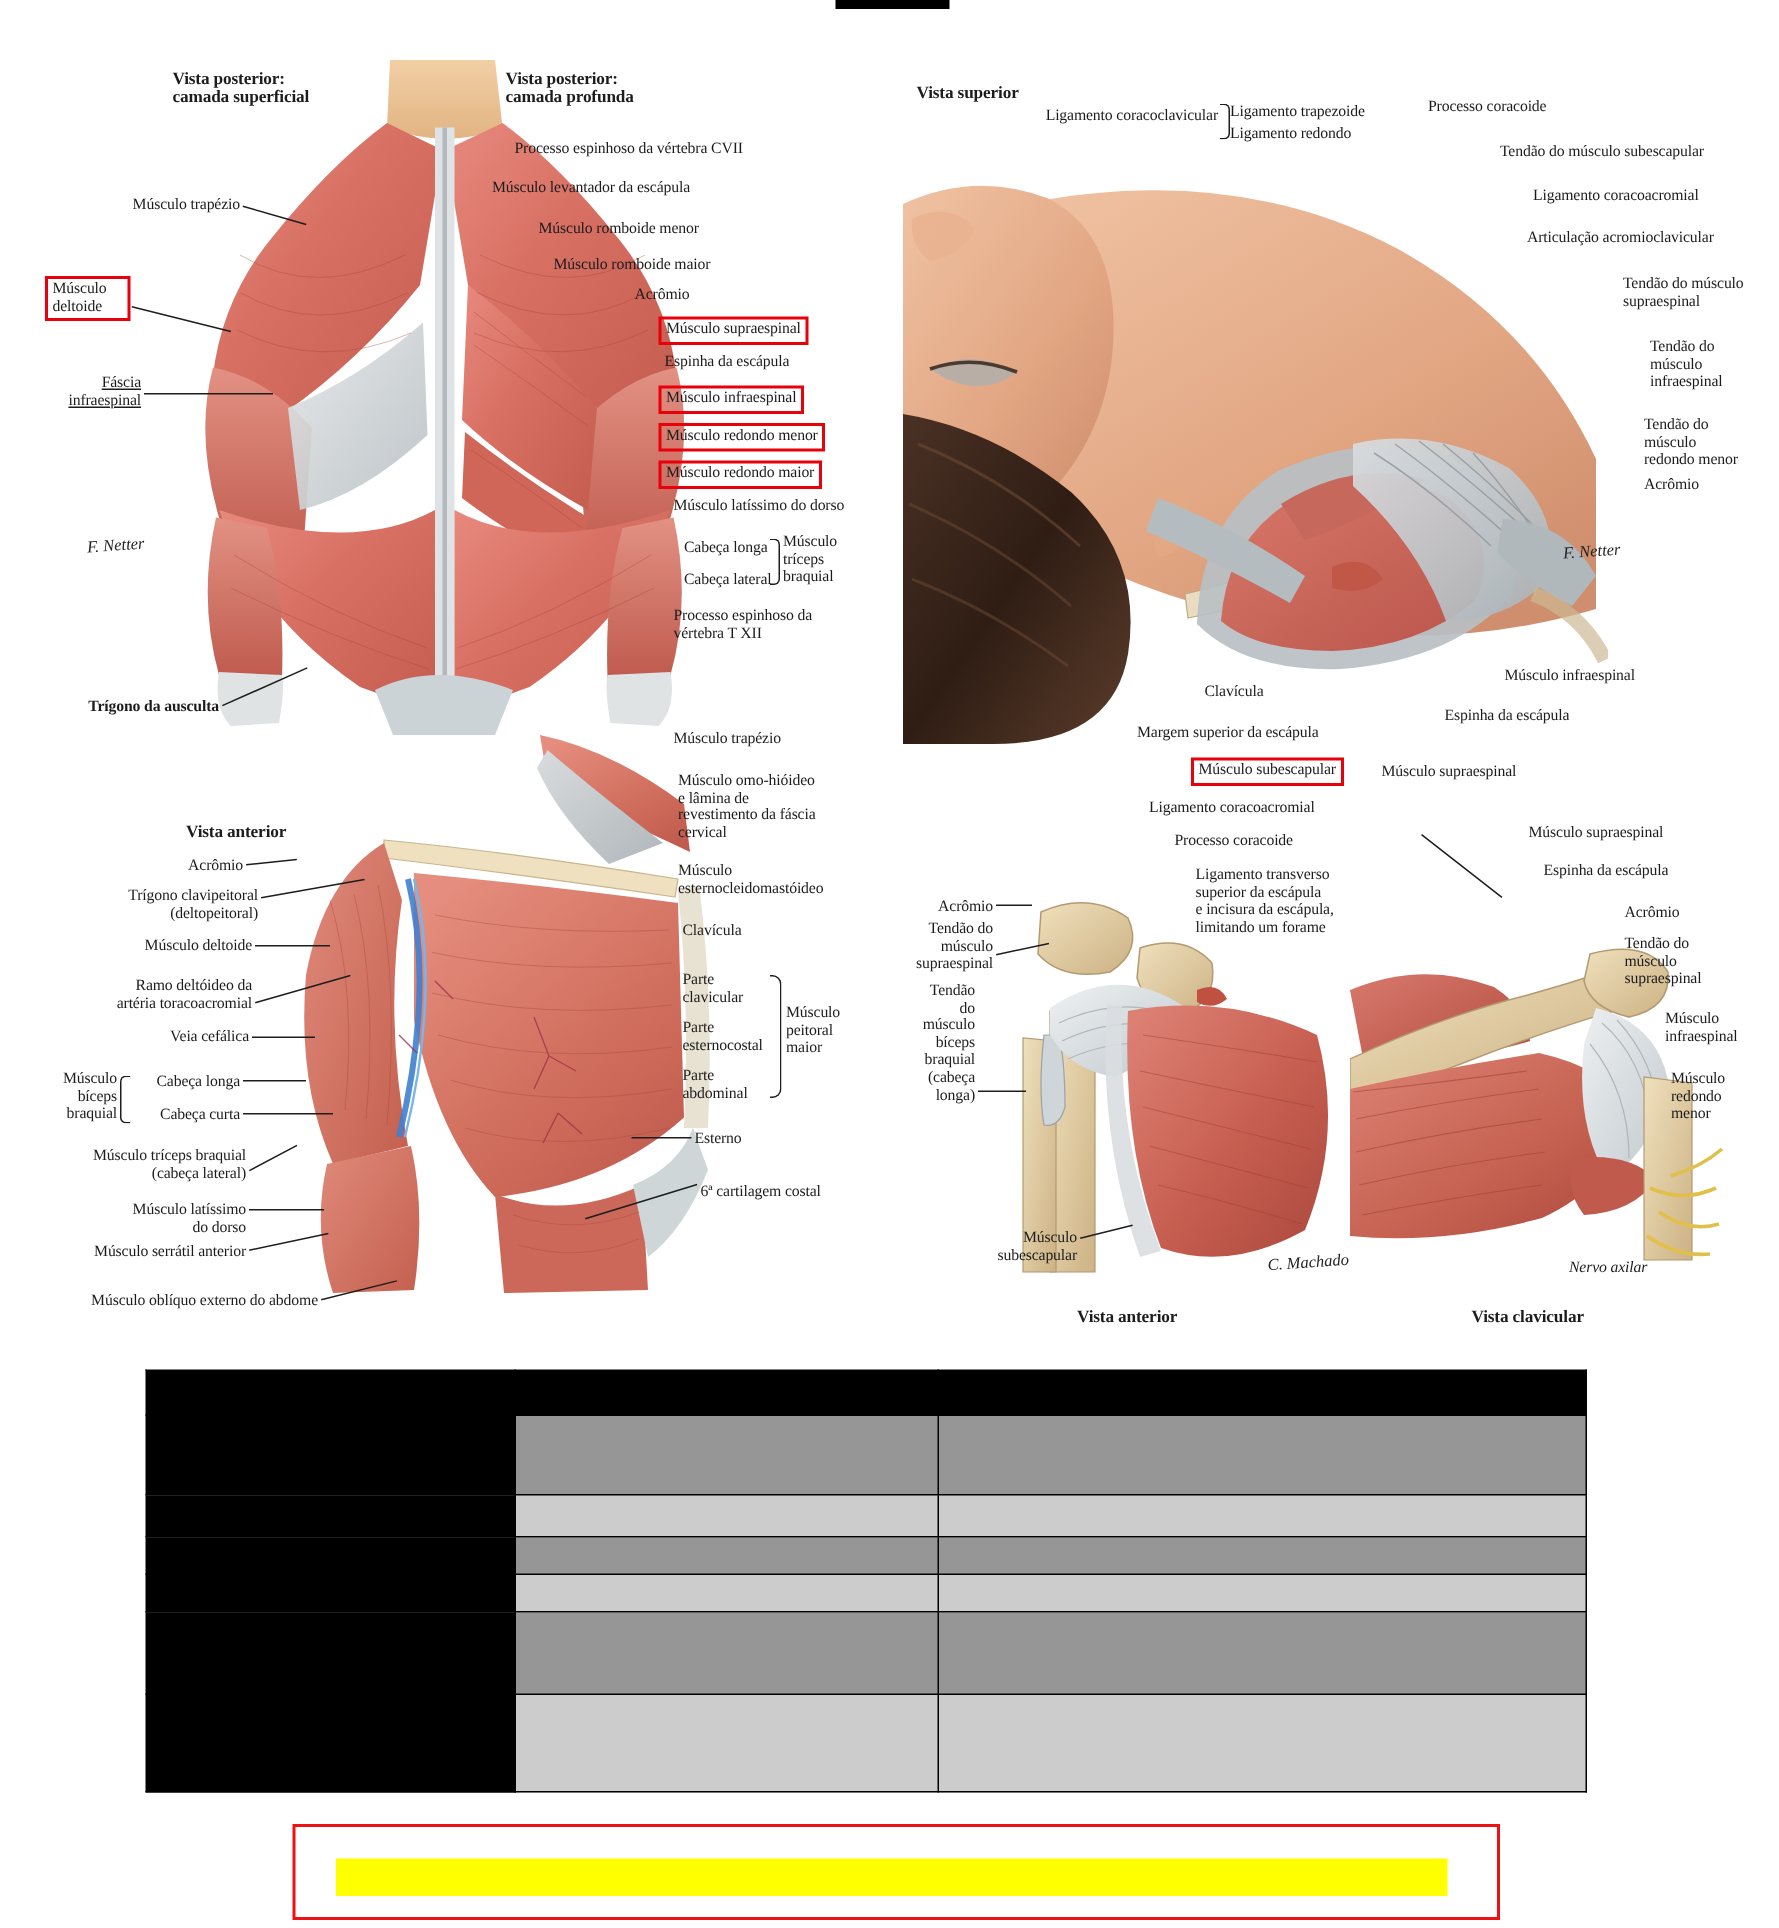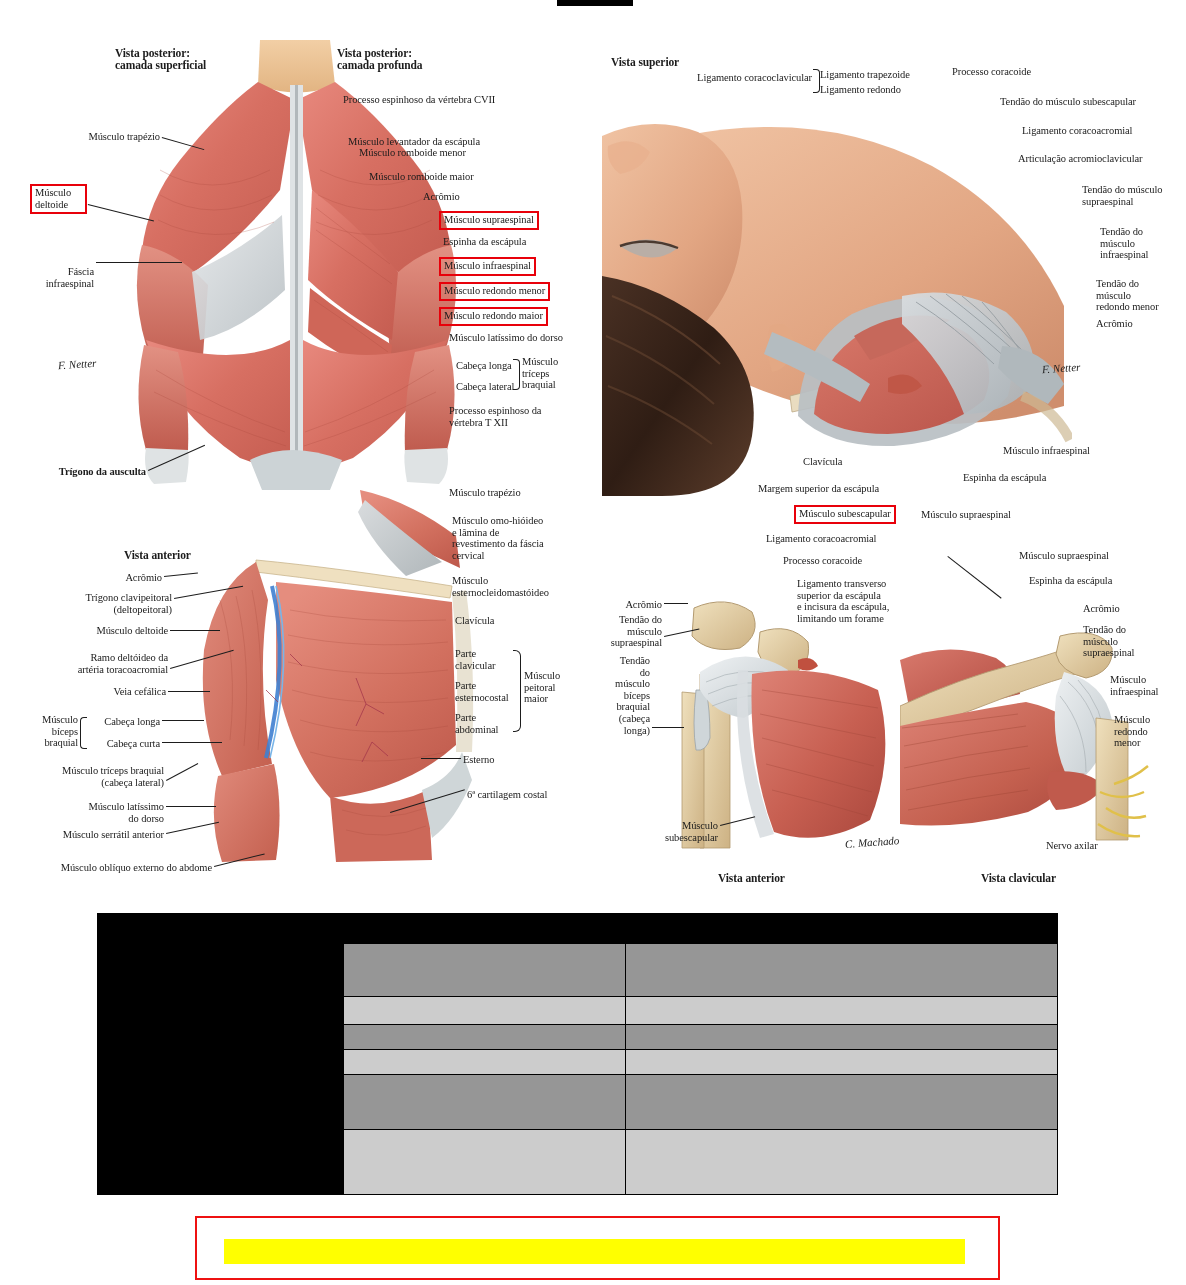--- a/index.html
+++ b/index.html
@@ -171,31 +171,31 @@
 <div class="plate-label bold" style="left:337px; top:48px; width:125px;">Vista posterior:
 camada profunda</div>
 
 <div class="plate-label rt" style="left:60px; top:131px; width:100px;">Músculo trapézio</div>
 <div class="leader" style="left:162px; top:137px; width:44px; transform:rotate(16deg);"></div>
 
 <div class="plate-label boxed" style="left:30px; top:184px; width:57px;">Músculo
 deltoide</div>
 <div class="leader" style="left:88px; top:204px; width:68px; transform:rotate(14deg);"></div>
 
-<div class="plate-label rt" style="left:32px; top:266px; width:62px;">Fáscia
+<div class="plate-label rt" style="left:32px; top:250px; width:62px;text-decoration:underline;">Fáscia
 infraespinal</div>
 <div class="leader" style="left:96px; top:262px; width:86px;"></div>
 
 <div class="plate-label rt" style="left:56px; top:466px; width:90px;font-weight:bold;">Trígono da ausculta</div>
 <div class="leader" style="left:148px; top:470px; width:62px; transform:rotate(-24deg);"></div>
 
 <div class="plate-label" style="left:343px; top:94px;">Processo espinhoso da vértebra CVII</div>
 <div class="leader" style="left:342px; top:99px; width:0px;"></div>
 
-<div class="plate-label" style="left:348px; top:120px;margin-top:16px;">Músculo levantador da escápula</div>
+<div class="plate-label" style="left:328px; top:120px;">Músculo levantador da escápula</div>
 
 <div class="plate-label" style="left:359px; top:147px;">Músculo romboide menor</div>
 
 <div class="plate-label" style="left:369px; top:171px;">Músculo romboide maior</div>
 
 <div class="plate-label" style="left:423px; top:191px;">Acrômio</div>
 
 <div class="plate-label boxed" style="left:439px; top:211px;">Músculo supraespinal</div>
 
 <div class="plate-label" style="left:443px; top:236px;">Espinha da escápula</div>
@@ -581,21 +581,21 @@
 <div class="plate-label" style="left:1029px; top:575px;">Espinha da escápula</div>
 <div class="plate-label" style="left:1083px; top:603px;">Acrômio</div>
 <div class="plate-label" style="left:1083px; top:624px;">Tendão do
 músculo
 supraespinal</div>
 <div class="plate-label" style="left:1110px; top:674px;">Músculo
 infraespinal</div>
 <div class="plate-label" style="left:1114px; top:714px;">Músculo
 redondo
 menor</div>
-<div class="plate-label" style="left:1046px; top:840px;">Nervo axilar</div>
+<div class="plate-label" style="left:1046px; top:840px;font-style:italic;">Nervo axilar</div>
 
 <div class="sig" style="left:845px; top:836px; font-size:11px;">C. Machado</div>
 
 <div class="plate-label bold" style="left:718px; top:873px;">Vista anterior</div>
 <div class="plate-label bold" style="left:981px; top:873px;">Vista clavicular</div>
 
 <table class="study-table">
   <colgroup>
     <col class="col-a">
       <col class="col-b">

